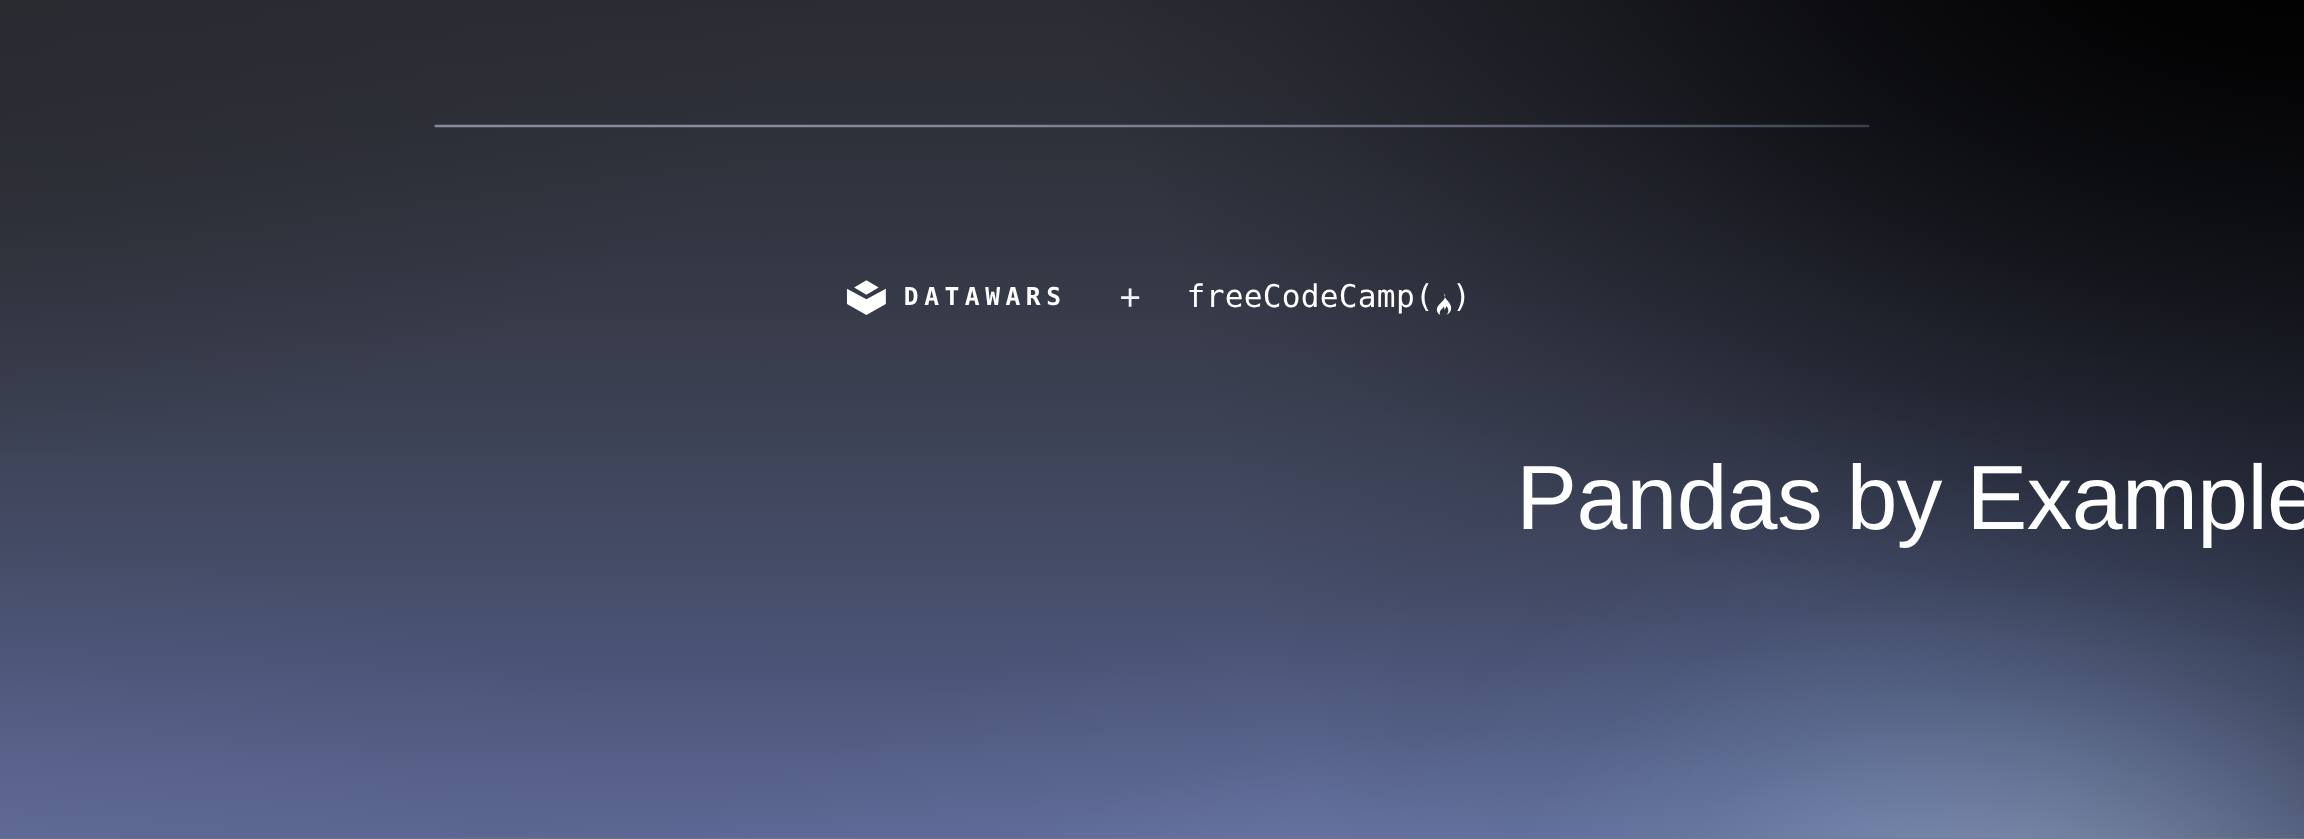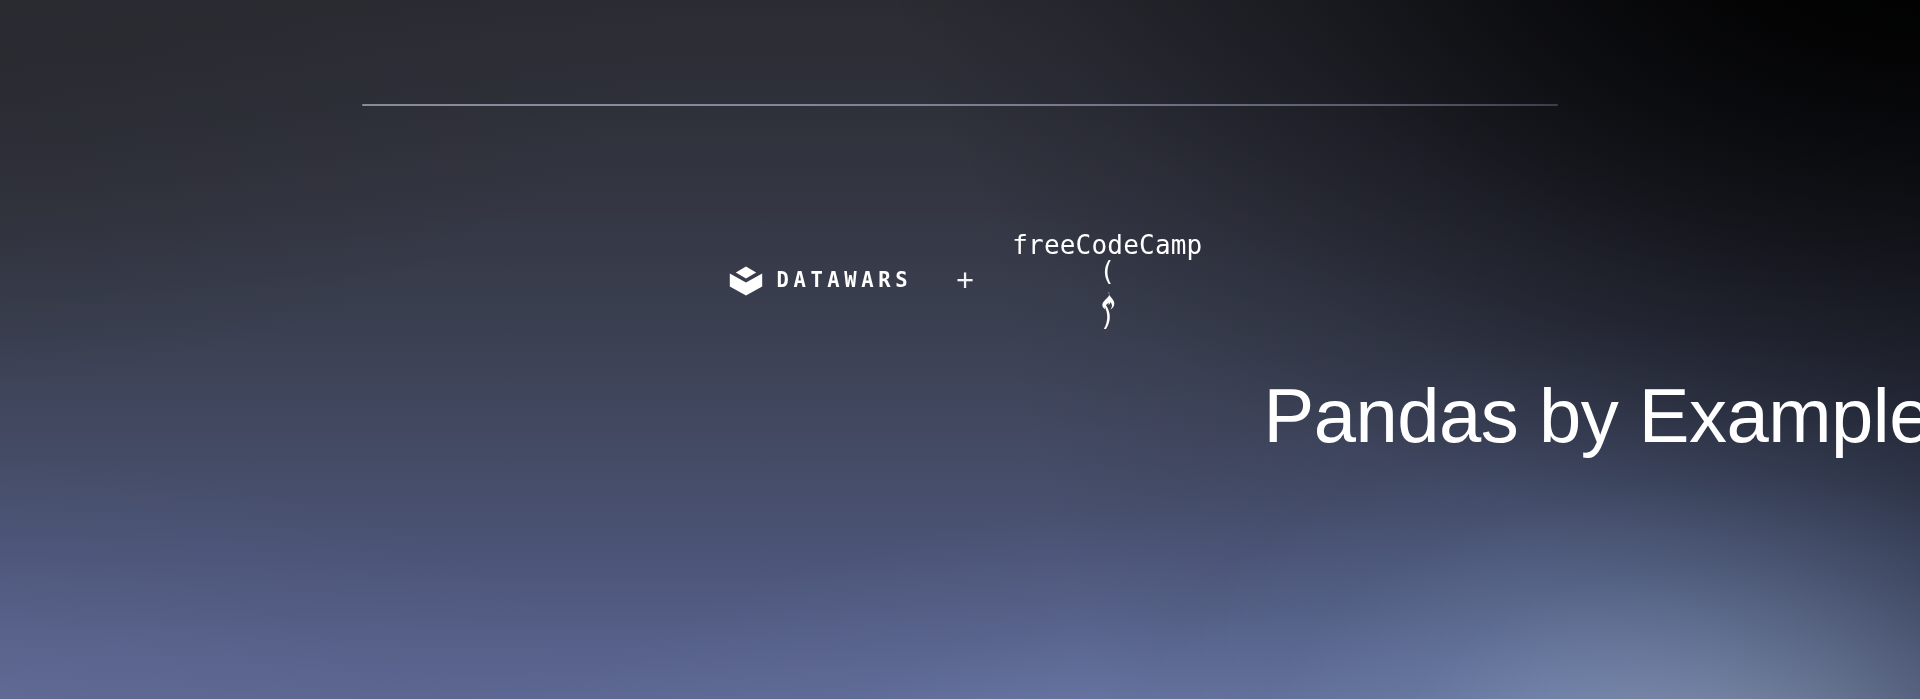--- a/index.html
+++ b/index.html
@@ -170,21 +170,20 @@
   .fcc {
     display: inline-flex;
     align-items: center;
     font-family: "DejaVu Sans Mono", "Liberation Mono", monospace;
     font-size: 26px;
     font-weight: 400;
     color: #ffffff;
     letter-spacing: 0.2px;
     line-height: 1;
     white-space: nowrap;
-    flex-direction: column;
   }
 
   .fcc-paren {
     font-family: "DejaVu Sans Mono", "Liberation Mono", monospace;
     font-size: 26px;
     color: #ffffff;
   }
 
   .fcc-flame {
     width: 15px;

